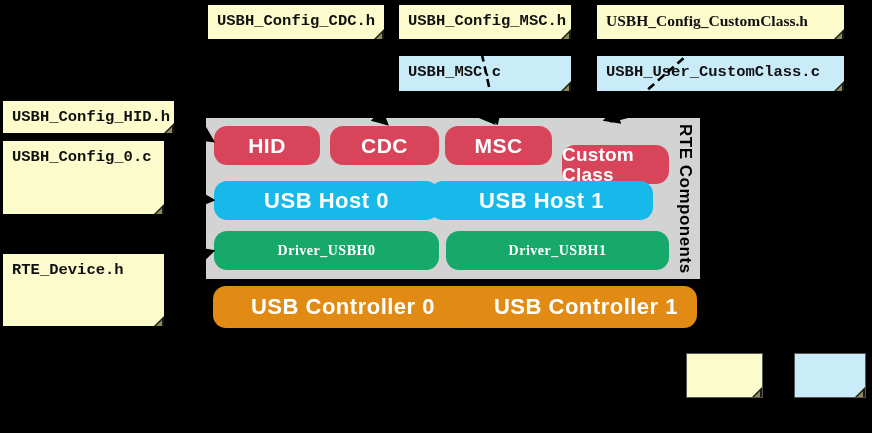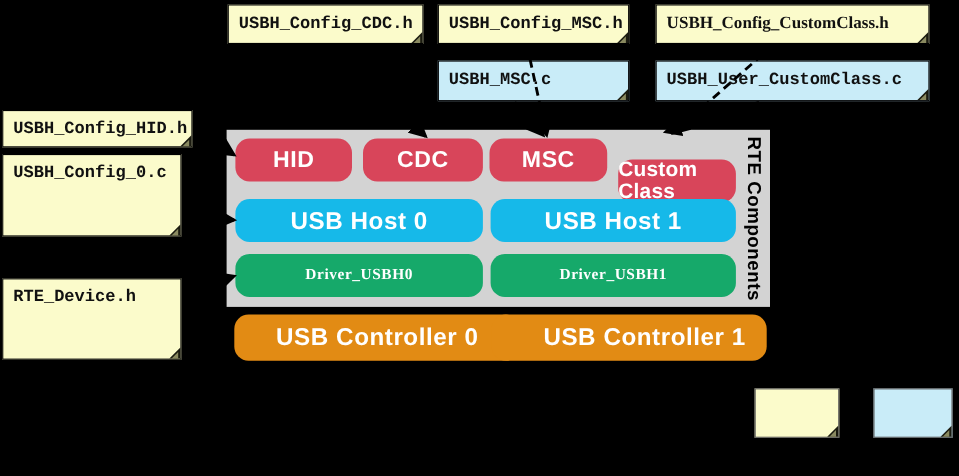--- a/index.html
+++ b/index.html
@@ -141,21 +141,21 @@
     <span class="fold"></span>
   </div>
 
   <div class="panel">
     <div class="block cls" style="left:8px;top:8px;width:106px;height:39px;">HID</div>
     <div class="block cls" style="left:124px;top:8px;width:109px;height:39px;">CDC</div>
     <div class="block cls" style="left:239px;top:8px;width:107px;height:39px;">MSC</div>
     <div class="block cls custom" style="left:356px;top:8px;width:107px;height:39px;margin-top:19px;">Custom Class</div>
 
     <div class="block host" style="left:8px;top:63px;width:225px;height:39px;">USB Host 0</div>
-    <div class="block host" style="left:240px;top:63px;width:223px;height:39px;">USB Host 1</div>
+    <div class="block host" style="left:224px;top:63px;width:223px;height:39px;">USB Host 1</div>
 
     <div class="block drv" style="left:8px;top:113px;width:225px;height:39px;">Driver_USBH0</div>
     <div class="block drv" style="left:240px;top:113px;width:223px;height:39px;">Driver_USBH1</div>
 
     <div class="side-label">RTE Components</div>
   </div>
 
   <div class="block ctrl" style="left:213px;top:286px;width:260px;height:42px;">USB Controller 0</div>
   <div class="block ctrl" style="left:447px;top:286px;width:222px;height:42px;padding-left:28px;">USB Controller 1</div>
 

